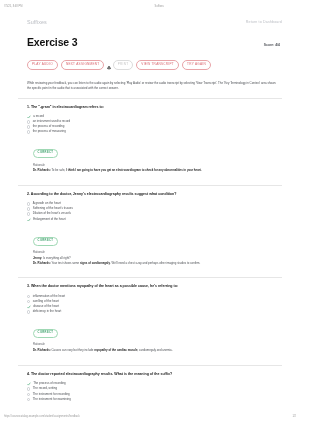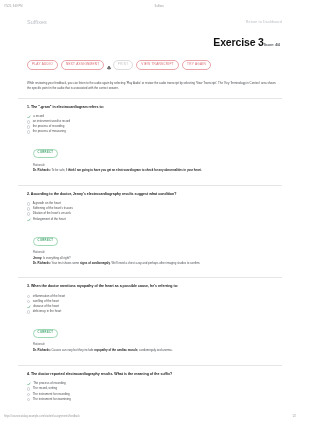--- a/index.html
+++ b/index.html
@@ -60,21 +60,21 @@
   .dash-link {
     font-size: 3.6px;
     color: #b9bcc2;
     letter-spacing: .15px;
   }
 
   
   .title-row {
     display: flex;
     align-items: baseline;
-    justify-content: flex-end;
+    justify-content: space-between;
     margin-top: 9px;
     padding: 0 2px 0 9px;
   }
   .ex-title {
     font-size: 10.5px;
     font-weight: bold;
     color: #111;
     letter-spacing: -.15px;
   }
   .score {

